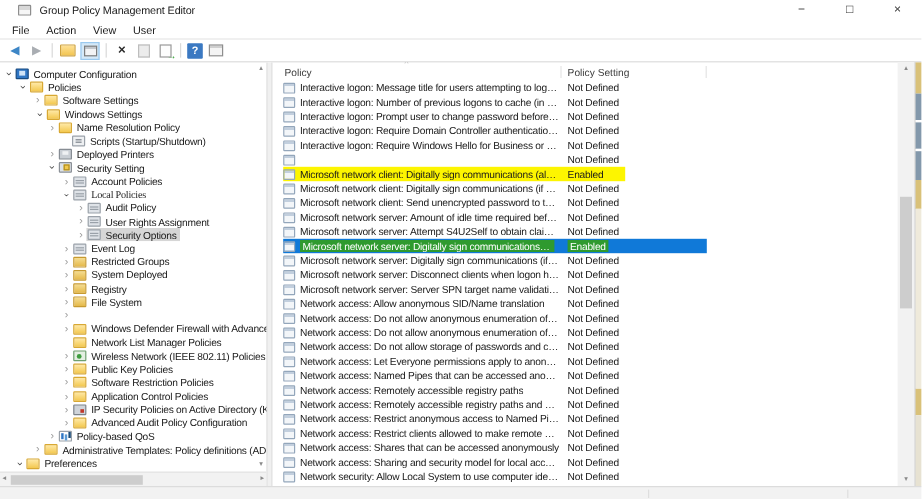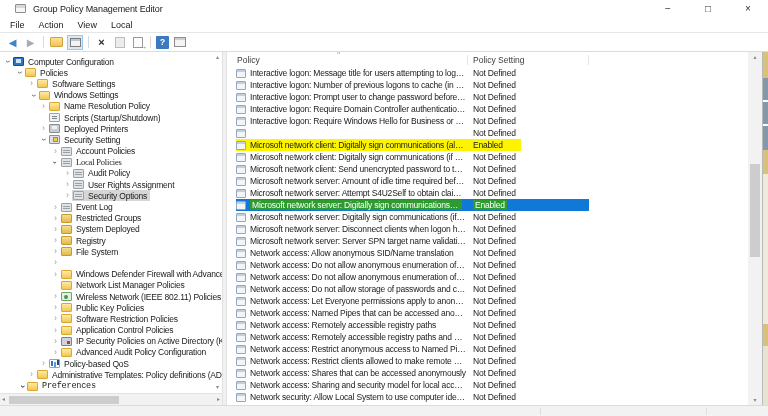--- a/index.html
+++ b/index.html
@@ -141,21 +141,21 @@
         <span class="cap-btn">−</span>
         <span class="cap-btn">□</span>
         <span class="cap-btn">×</span>
       </div>
   </div>
 
   <div class="menubar" id="menubar">
       <span class="menu-item">File</span>
       <span class="menu-item">Action</span>
       <span class="menu-item">View</span>
-      <span class="menu-item">Local</span>
+      <span class="menu-item">User</span>
     </div>
 
   <div class="toolbar" id="toolbar">
       <span class="tbi back-icon">◀</span>
       <span class="tbi forward-icon">▶</span>
       <span class="tb-sep"></span>
       <span class="tbi up-one-level-icon"></span>
       <span class="tbi show-console-tree-icon"></span>
       <span class="tb-sep"></span>
       <span class="tbi delete-icon">×</span>
@@ -198,21 +198,21 @@
               <span class="tree-label">Windows Settings</span>
             </span>
           </div>
           <div class="tree-row" style="padding-left: 39px;">
             <span class="chev collapsed">›</span>
             <span class="tree-sel">
               <span class="ticon folder"></span>
               <span class="tree-label">Name Resolution Policy</span>
             </span>
           </div>
-          <div class="tree-row" style="padding-left: 39px;">
+          <div class="tree-row" style="padding-left: 50px;">
             <span class="chev none"></span>
             <span class="tree-sel">
               <span class="ticon scripts"></span>
               <span class="tree-label">Scripts (Startup/Shutdown)</span>
             </span>
           </div>
           <div class="tree-row" style="padding-left: 39px;">
             <span class="chev collapsed">›</span>
             <span class="tree-sel">
               <span class="ticon printer"></span>
@@ -362,21 +362,21 @@
               <span class="tree-label">Policy-based QoS</span>
             </span>
           </div>
           <div class="tree-row" style="padding-left: 27px;">
             <span class="chev collapsed">›</span>
             <span class="tree-sel">
               <span class="ticon folder"></span>
               <span class="tree-label">Administrative Templates: Policy definitions (AD</span>
             </span>
           </div>
-          <div class="tree-row" style="padding-left: 17px; font-family: Liberation Mono, monospace;">
+          <div class="tree-row" style="padding-left: 12px;">
             <span class="chev expanded">›</span>
             <span class="tree-sel">
               <span class="ticon folder"></span>
               <span class="tree-label">Preferences</span>
             </span>
           </div>
         </div>
       <span class="tv-up">▴</span>
       <span class="tv-dn">▾</span>
       <div class="hscroll">

